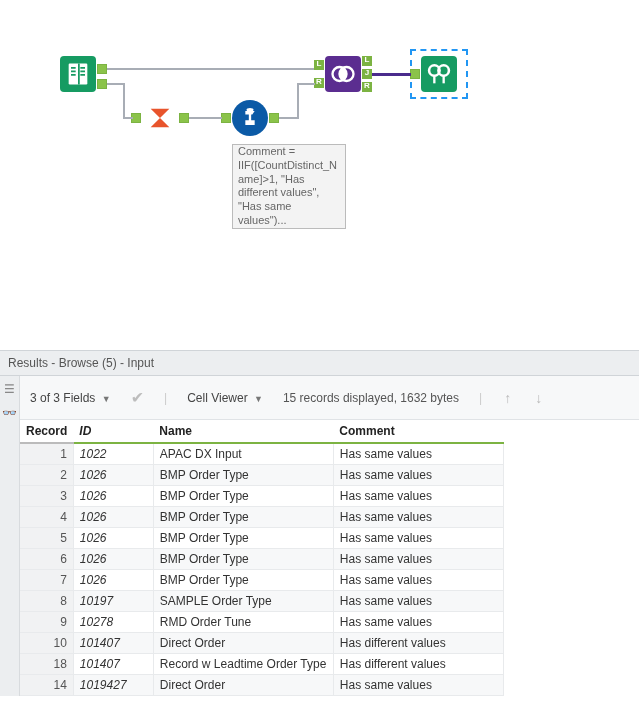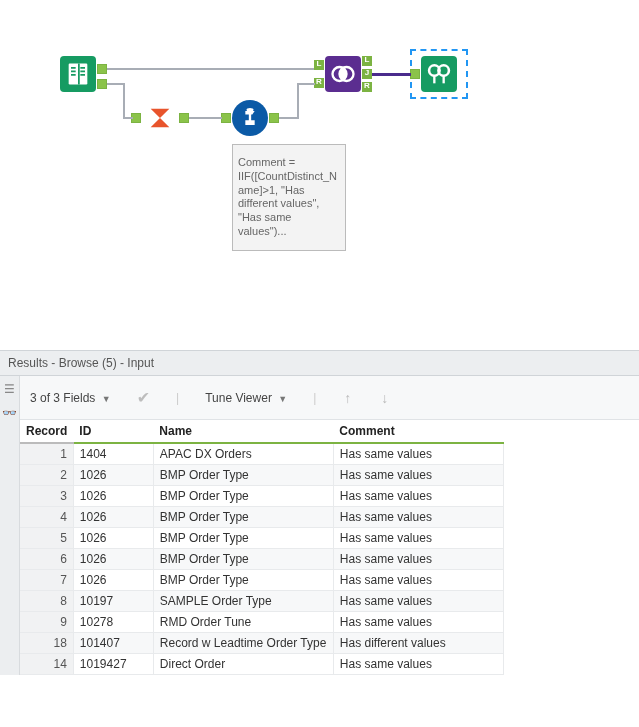--- a/index.html
+++ b/index.html
@@ -38,21 +38,21 @@
   .selected-box {
     position: absolute;
     border: 2px dashed #2196f3;
     width: 58px; height: 50px;
   }
   .annotation {
     position: absolute;
     width: 114px;
     border: 1px solid #bbb;
     background: #f3f3f3;
-    padding: 11px 5px;
+    padding: 0 5px;
     font-size: 11px;
     color: #666;
     line-height: 1.25;
     word-wrap: break-word;
   }
   .join-label {
     position:absolute;
     font-size:8px;
     font-weight:bold;
     color:#fff;
@@ -76,21 +76,21 @@
     padding-top:6px;
     gap:10px;
   }
   .toolbar {
     flex:1;
     background: #f7f8f9;
     border-bottom: 1px solid #e0e3e6;
     padding: 8px 10px;
     display: flex;
     align-items: center;
-    gap: 26px;
+    gap: 20px;
     font-size: 12px;
     color: #555;
   }
   .drop { color:#444; cursor:pointer; }
   .caret-down { display:inline-block; margin-left:3px; font-size:9px; color:#777; }
   .check { color:#bdbdbd; font-size:16px; }
   .sep { color:#ccc; }
   .nav-arrow { color:#bbb; font-size:14px; padding:0 2px; cursor:pointer; }
   .grid-wrap { display:flex; }
   .grid-side {
@@ -108,21 +108,21 @@
   }
   .grid th.rownum-h { border-bottom:2px solid #bbb; }
   .grid td {
     padding:3px 6px;
     border-bottom:1px solid #e8eaec;
     border-right:1px solid #e8eaec;
   }
   .grid tr:nth-child(even) td { background:#f7f8f9; }
   .grid tr:nth-child(odd) td { background:#fff; }
   .rownum { text-align:right; color:#555; width:48px; background:#f1f2f3 !important; border-right:1px solid #d8dbde; }
-  .col-id { width:80px; }
+  .col-id { width:80px;font-style:italic; }
   .col-name { width:180px; }
   .col-comment { width:170px; }
 </style>
 </head>
 <body>
 
 <div class="canvas-area">
 
   <div class="tool" style="left:60px; top:56px; background:#169b62;">
     <svg viewBox="0 0 24 24">
@@ -208,45 +208,46 @@
     <span style="color:#888;">👓</span>
   </div>
   <div class="toolbar">
     <span class="drop">
       <span>3 of 3 Fields</span>
       <span class="caret-down">▼</span>
     </span>
     <span class="check">✔</span>
     <span class="sep">|</span>
     <span class="drop">
-      <span>Tune Viewer</span>
+      <span>Cell Viewer</span>
       <span class="caret-down">▼</span>
     </span>
+    <span>15 records displayed, 1632 bytes</span>
     <span class="sep">|</span>
     <span class="nav-arrow">↑</span>
     <span class="nav-arrow">↓</span>
   </div>
 </div>
 
 <div class="grid-wrap">
   <div class="grid-side"></div>
   <table class="grid">
     <thead>
       <tr>
         <th class="rownum-h">Record</th>
         <th class="col-id">ID</th>
         <th class="col-name">Name</th>
         <th class="col-comment">Comment</th>
       </tr>
     </thead>
     <tbody id="grid-body">
         <tr>
           <td class="rownum">1</td>
-          <td class="col-id">1404</td>
-          <td class="col-name">APAC DX Orders</td>
+          <td class="col-id">1022</td>
+          <td class="col-name">APAC DX Input</td>
           <td class="col-comment">Has same values</td>
         </tr>
         <tr>
           <td class="rownum">2</td>
           <td class="col-id">1026</td>
           <td class="col-name">BMP Order Type</td>
           <td class="col-comment">Has same values</td>
         </tr>
         <tr>
           <td class="rownum">3</td>
@@ -282,20 +283,26 @@
           <td class="rownum">8</td>
           <td class="col-id">10197</td>
           <td class="col-name">SAMPLE Order Type</td>
           <td class="col-comment">Has same values</td>
         </tr>
         <tr>
           <td class="rownum">9</td>
           <td class="col-id">10278</td>
           <td class="col-name">RMD Order Tune</td>
           <td class="col-comment">Has same values</td>
+        </tr>
+        <tr>
+          <td class="rownum">10</td>
+          <td class="col-id">101407</td>
+          <td class="col-name">Direct Order</td>
+          <td class="col-comment">Has different values</td>
         </tr>
         <tr>
           <td class="rownum">18</td>
           <td class="col-id">101407</td>
           <td class="col-name">Record w Leadtime Order Type</td>
           <td class="col-comment">Has different values</td>
         </tr>
         <tr>
           <td class="rownum">14</td>
           <td class="col-id">1019427</td>

